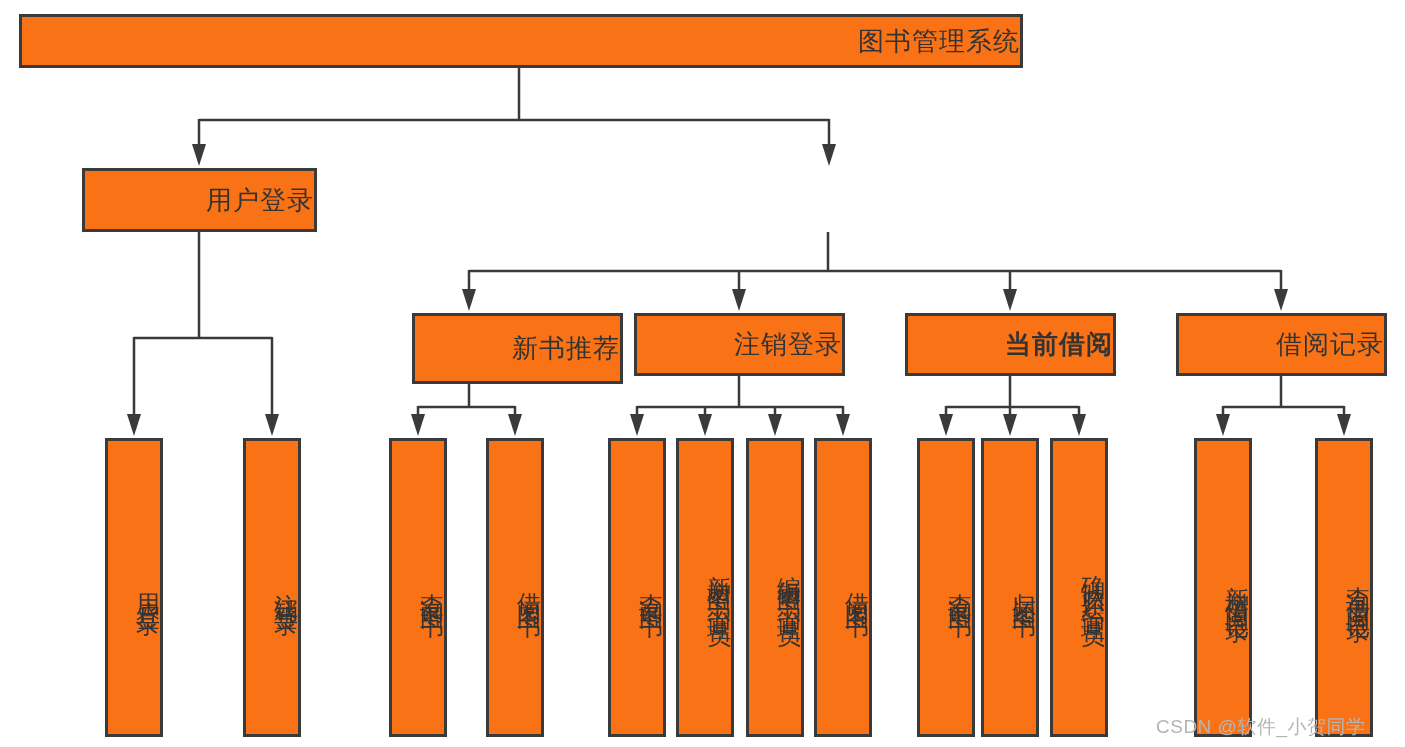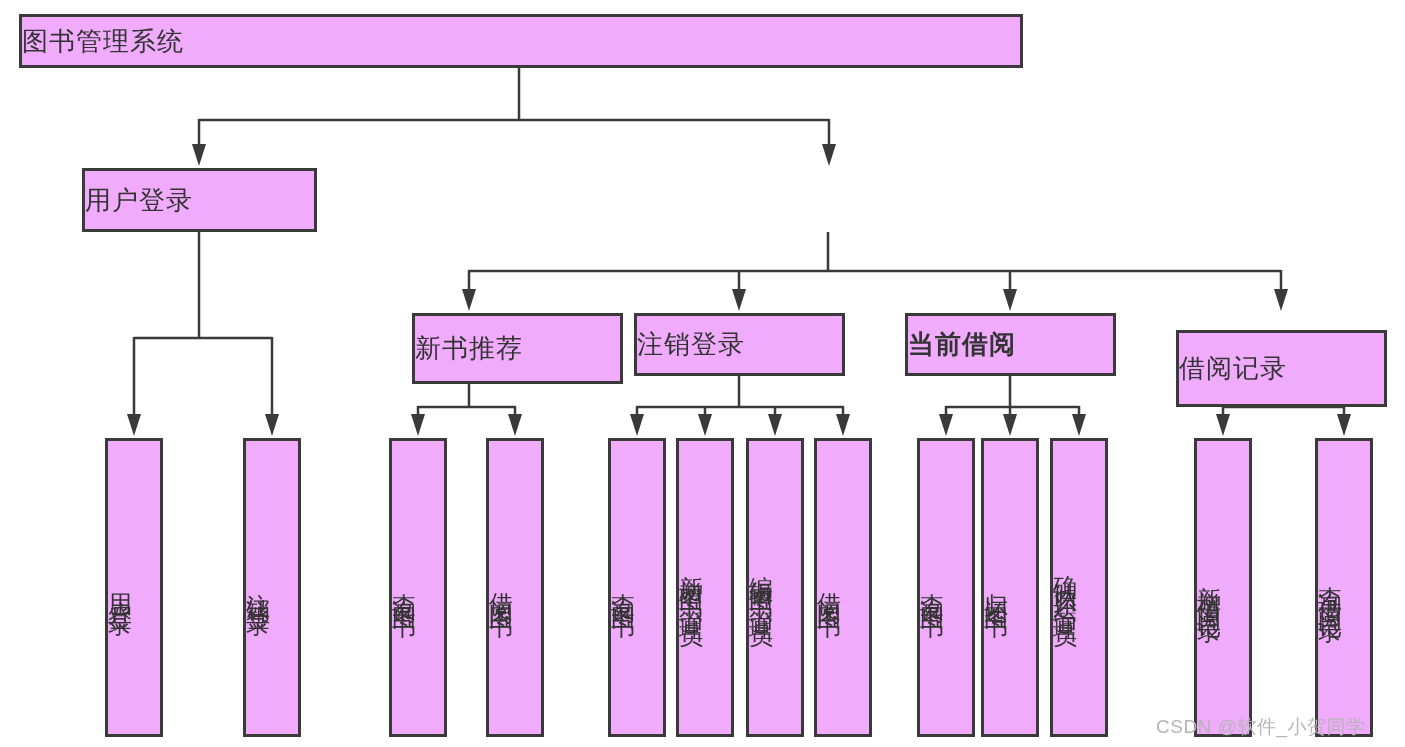--- a/index.html
+++ b/index.html
@@ -13,25 +13,25 @@
     overflow: hidden;
   }
   .wires {
     position: absolute;
     left: 0; top: 0;
     width: 1405px; height: 747px;
   }
   .box {
     position: absolute;
     box-sizing: border-box;
-    background: #f0abfc;
+    background: #f97316;
     border: 3px solid #3a3a3a;
     display: flex;
     align-items: center;
-    justify-content: flex-start;
+    justify-content: flex-end;
   }
   .hlabel {
     font-size: 26px;
     letter-spacing: 1px;
     color: #333333;
     white-space: nowrap;
   }
   .leaf { top: 438px; height: 299px; width: 58px; }
   .vtext {
     display: block;
@@ -110,21 +110,21 @@
 
   <div class="box" style="left:364px; top:313px; width:211px; height:71px;margin-left:48px;">
     <span class="hlabel">新书推荐</span>
   </div>
   <div class="box" style="left:634px; top:313px; width:211px; height:63px;">
     <span class="hlabel">注销登录</span>
   </div>
   <div class="box" style="left:905px; top:313px; width:211px; height:63px;font-weight:bold;">
     <span class="hlabel">当前借阅</span>
   </div>
-  <div class="box" style="left:1176px; top:330px; width:211px; height:77px;">
+  <div class="box" style="left:1176px; top:313px; width:211px; height:63px;">
     <span class="hlabel">借阅记录</span>
   </div>
 
   <div class="box leaf" style="left:105px;">
     <span class="vtext">用户登录</span>
   </div>
   <div class="box leaf" style="left:243px;">
     <span class="vtext">注销登录</span>
   </div>
 

